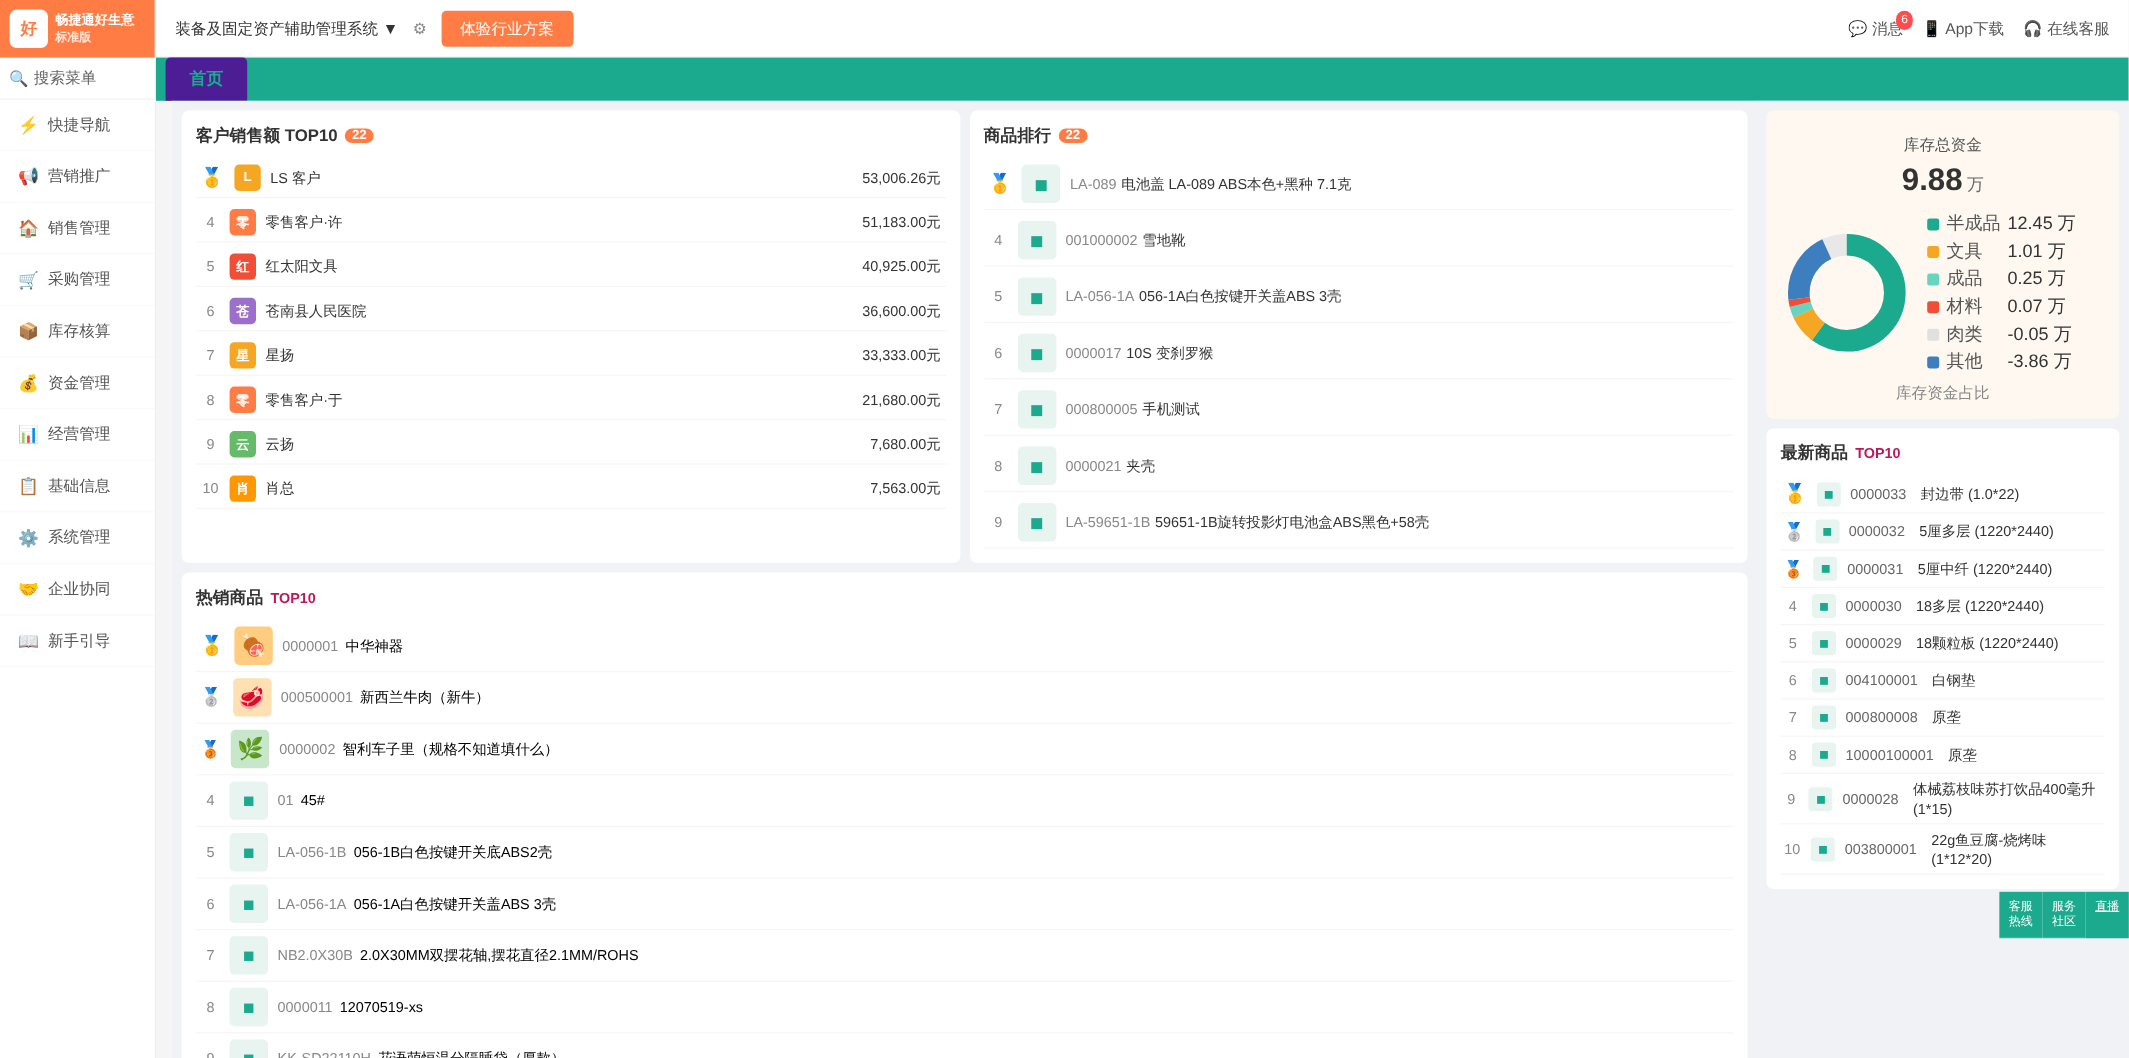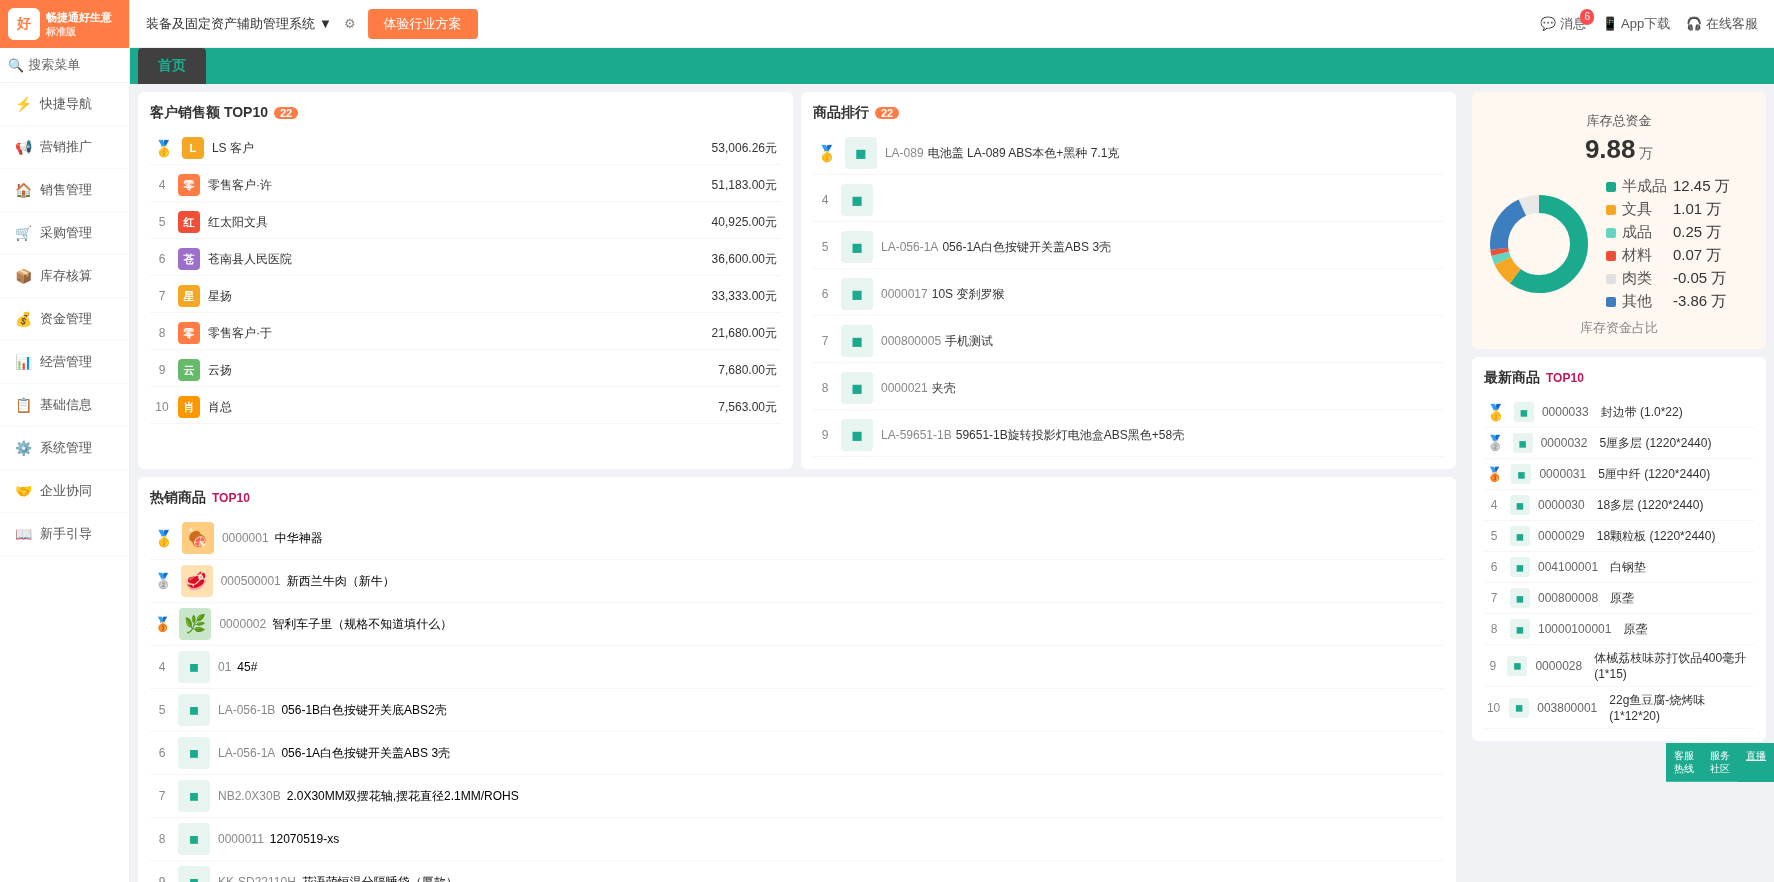--- a/index.html
+++ b/index.html
@@ -108,33 +108,34 @@
       color: #fff;
       padding: 0 20px;
       height: 36px;
       display: flex;
       align-items: center;
       cursor: pointer;
       font-size: 14px;
       background: #1baa8e;
     }
     .nav-tab.active {
-      background: #404040;
+      background: #4c1d95;
       color: #1baa8e;
       font-weight: bold;
       border-radius: 4px 4px 0 0;
     }
 
     
     .content {
       flex: 1;
       overflow-y: auto;
       background: #f0f2f5;
       display: flex;
       gap: 0;
+      margin-left: 13px;
     }
 
     .content-left {
       flex: 1;
       overflow-y: auto;
       padding: 8px;
       display: flex;
       flex-direction: column;
       gap: 8px;
     }
@@ -470,20 +471,21 @@
                 <span class="prod-placeholder-icon">◼</span>
               </div>
               <span class="rank-name"><span style="color:#888;margin-right:4px;">LA-089</span>电池盖 LA-089 ABS本色+黑种 7.1克</span>
             </div>
 
             <div class="rank-item">
               <span class="rank-num">4</span>
               <div class="prod-placeholder">
                 <span class="prod-placeholder-icon">◼</span>
               </div>
+              <span class="rank-name"><span style="color:#888;margin-right:4px;">001000002</span>雪地靴</span>
             </div>
 
             <div class="rank-item">
               <span class="rank-num">5</span>
               <div class="prod-placeholder">
                 <span class="prod-placeholder-icon">◼</span>
               </div>
               <span class="rank-name"><span style="color:#888;margin-right:4px;">LA-056-1A</span>056-1A白色按键开关盖ABS 3壳</span>
             </div>
 

